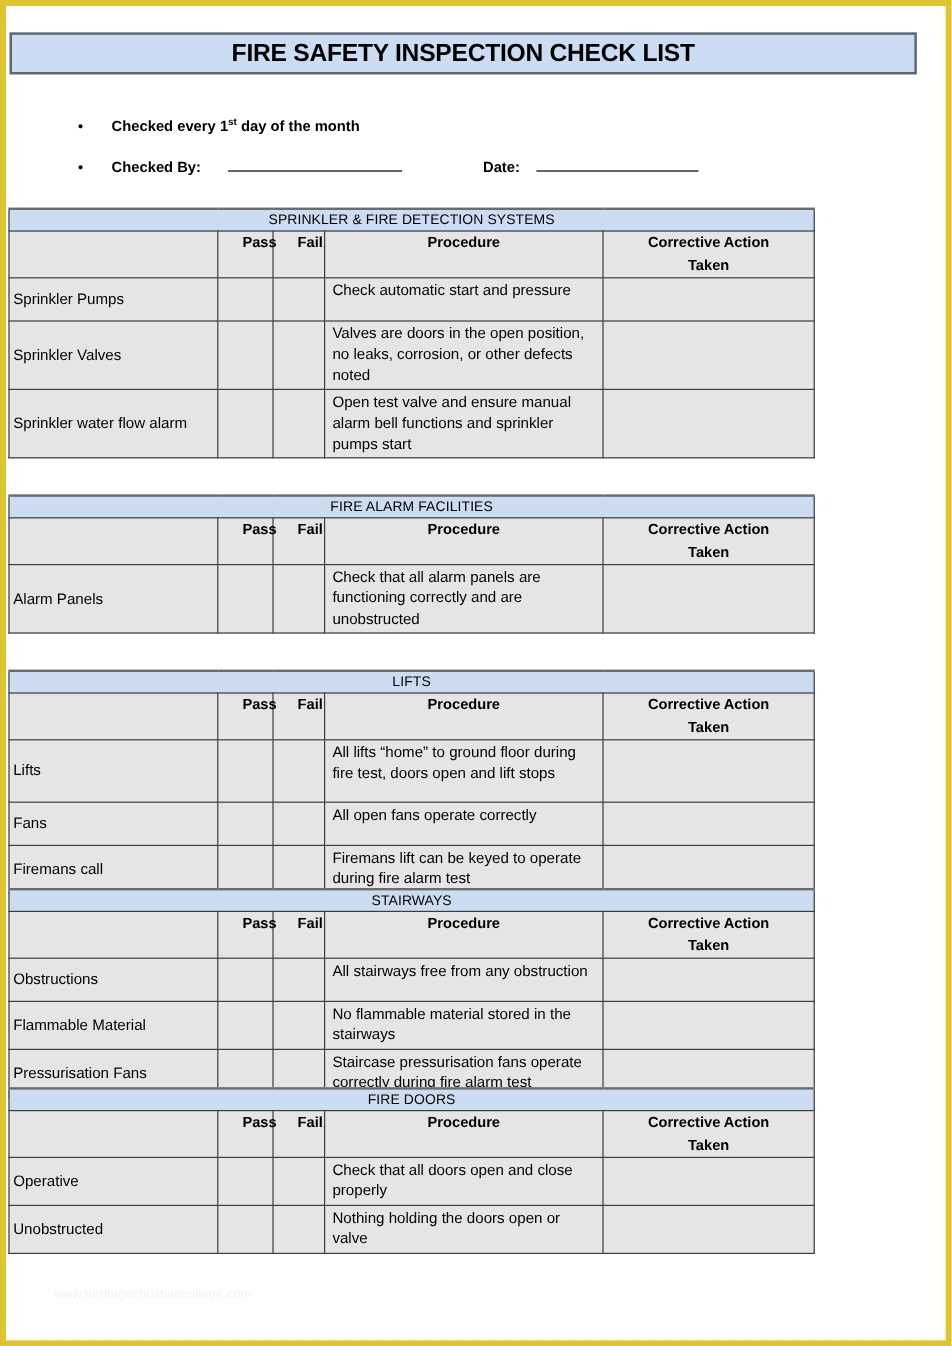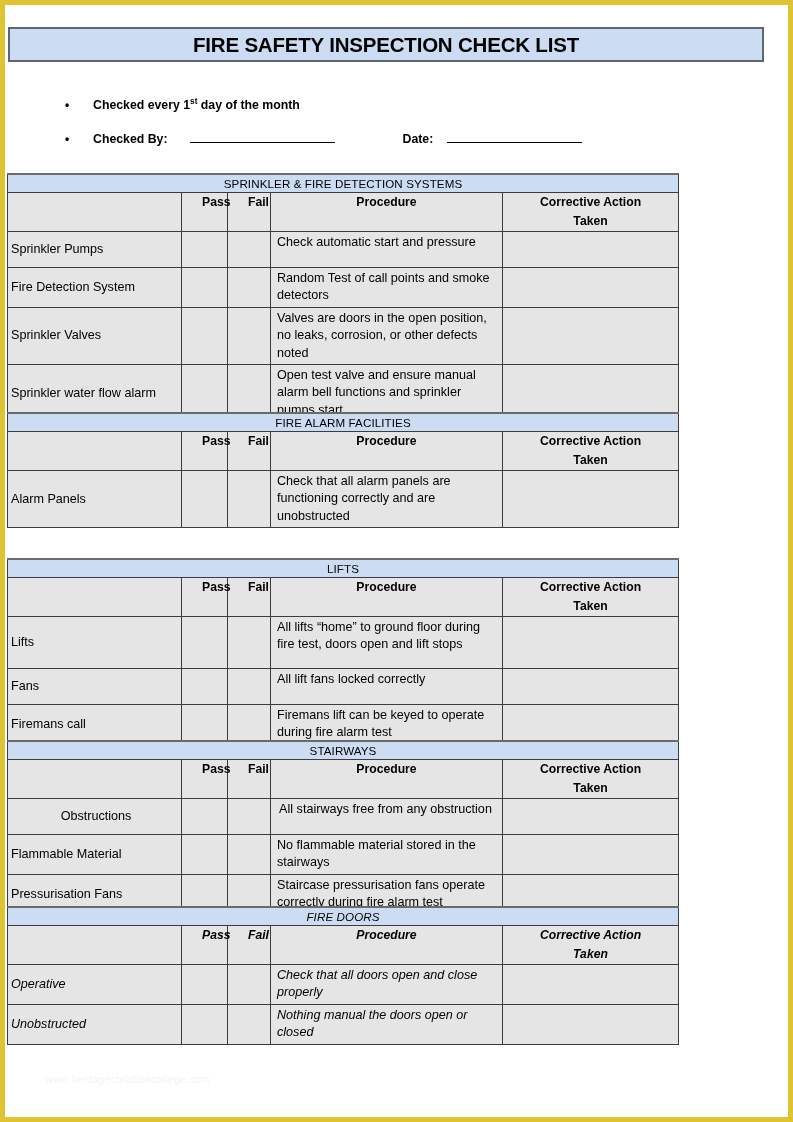--- a/index.html
+++ b/index.html
@@ -197,27 +197,20 @@
               <td>Procedure</td>
               <td>Corrective Action Taken</td>
             </tr>
             <tr style="height: 36px;">
               <td class="item-cell">Sprinkler Pumps</td>
               <td class="blank-cell"></td>
               <td class="blank-cell"></td>
               <td class="proc-cell">Check automatic start and pressure</td>
               <td class="blank-cell"></td>
             </tr>
-            <tr style="height: 36px;">
-              <td class="item-cell">Fire Detection System</td>
-              <td class="blank-cell"></td>
-              <td class="blank-cell"></td>
-              <td class="proc-cell">Random Test of call points and smoke detectors</td>
-              <td class="blank-cell"></td>
-            </tr>
             <tr style="height: 52px;">
               <td class="item-cell">Sprinkler Valves</td>
               <td class="blank-cell"></td>
               <td class="blank-cell"></td>
               <td class="proc-cell">Valves are doors in the open position, no leaks, corrosion, or other defects noted</td>
               <td class="blank-cell"></td>
             </tr>
             <tr style="height: 52px;">
               <td class="item-cell">Sprinkler water flow alarm</td>
               <td class="blank-cell"></td>
@@ -278,21 +271,21 @@
               <td class="item-cell">Lifts</td>
               <td class="blank-cell"></td>
               <td class="blank-cell"></td>
               <td class="proc-cell">All lifts “home” to ground floor during fire test, doors open and lift stops</td>
               <td class="blank-cell"></td>
             </tr>
             <tr style="height: 36px;">
               <td class="item-cell">Fans</td>
               <td class="blank-cell"></td>
               <td class="blank-cell"></td>
-              <td class="proc-cell">All lift fans locked correctly</td>
+              <td class="proc-cell">All open fans operate correctly</td>
               <td class="blank-cell"></td>
             </tr>
             <tr style="height: 36px;">
               <td class="item-cell">Firemans call</td>
               <td class="blank-cell"></td>
               <td class="blank-cell"></td>
               <td class="proc-cell">Firemans lift can be keyed to operate during fire alarm test</td>
               <td class="blank-cell"></td>
             </tr>
           </tbody>
@@ -309,21 +302,21 @@
             <tr>
               <td class="sec-title-cell" colspan="5">STAIRWAYS</td>
             </tr>
             <tr class="colhead">
               <td></td>
               <td>Pass</td>
               <td>Fail</td>
               <td>Procedure</td>
               <td>Corrective Action Taken</td>
             </tr>
-            <tr style="height: 36px; text-align: center;">
+            <tr style="height: 36px;">
               <td class="item-cell">Obstructions</td>
               <td class="blank-cell"></td>
               <td class="blank-cell"></td>
               <td class="proc-cell">All stairways free from any obstruction</td>
               <td class="blank-cell"></td>
             </tr>
             <tr style="height: 36px;">
               <td class="item-cell">Flammable Material</td>
               <td class="blank-cell"></td>
               <td class="blank-cell"></td>
@@ -332,21 +325,21 @@
             </tr>
             <tr style="height: 36px;">
               <td class="item-cell">Pressurisation Fans</td>
               <td class="blank-cell"></td>
               <td class="blank-cell"></td>
               <td class="proc-cell">Staircase pressurisation fans operate correctly during fire alarm test</td>
               <td class="blank-cell"></td>
             </tr>
           </tbody>
         </table>
-        <table class="sec-table" style="top: 901px; font-style: italic;">
+        <table class="sec-table" style="top: 901px;">
           <colgroup>
             <col class="col-item">
             <col class="col-pass">
             <col class="col-fail">
             <col class="col-proc">
             <col class="col-corr">
           </colgroup>
           <tbody>
             <tr>
               <td class="sec-title-cell" colspan="5">FIRE DOORS</td>
@@ -362,21 +355,21 @@
               <td class="item-cell">Operative</td>
               <td class="blank-cell"></td>
               <td class="blank-cell"></td>
               <td class="proc-cell">Check that all doors open and close properly</td>
               <td class="blank-cell"></td>
             </tr>
             <tr style="height: 36px;">
               <td class="item-cell">Unobstructed</td>
               <td class="blank-cell"></td>
               <td class="blank-cell"></td>
-              <td class="proc-cell">Nothing manual the doors open or closed</td>
+              <td class="proc-cell">Nothing holding the doors open or valve</td>
               <td class="blank-cell"></td>
             </tr>
           </tbody>
         </table>
       </div>
 
     <div class="watermark">www.heritagechristiancollege.com</div>
 
   </div>
 </div>

